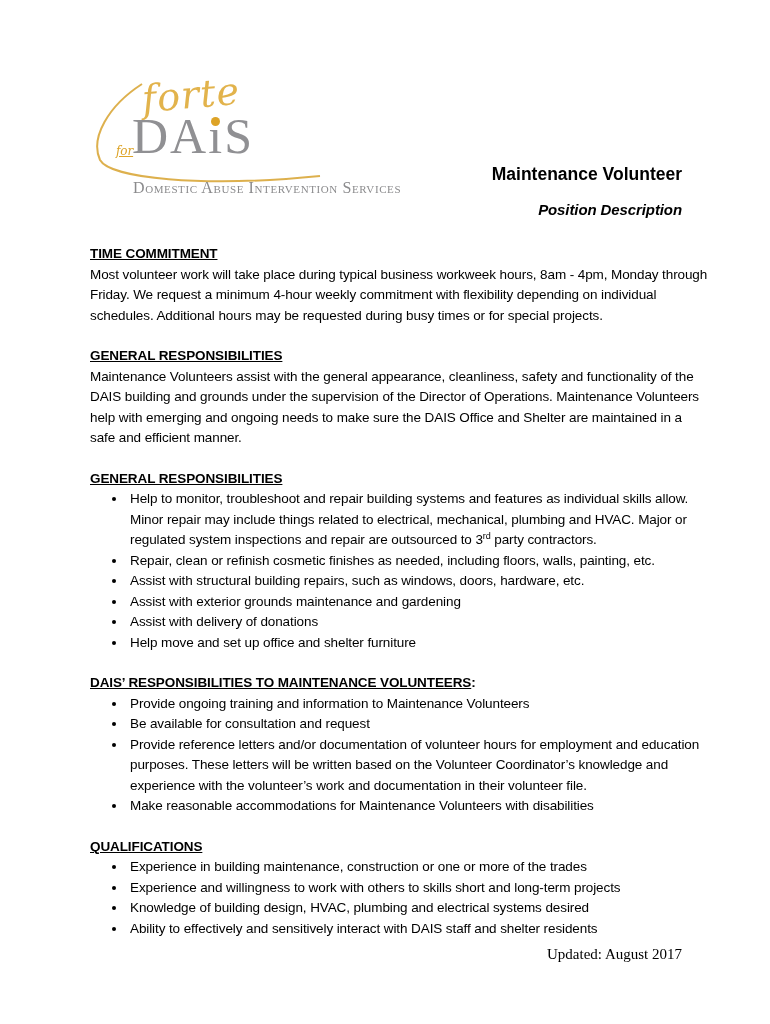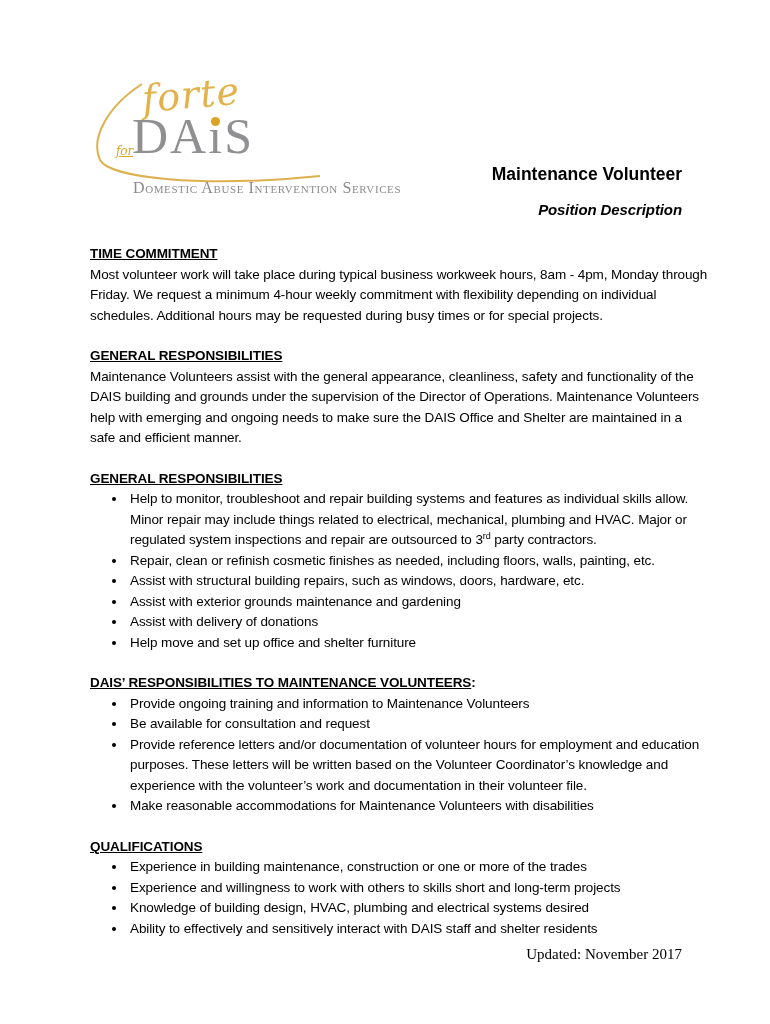--- a/index.html
+++ b/index.html
@@ -142,16 +142,16 @@
     <p class="heading-line"><span class="hd">QUALIFICATIONS</span></p>
     <ul class="bullets">
       <li>Experience in building maintenance, construction or one or more of the trades</li>
       <li>Experience and willingness to work with others to skills short and long-term projects</li>
       <li>Knowledge of building design, HVAC, plumbing and electrical systems desired</li>
       <li>Ability to effectively and sensitively interact with DAIS staff and shelter residents</li>
     </ul>
   </section>
 
   <footer class="footer">
-    <span>Updated: November 2017</span>
+    <span>Updated: August 2017</span>
   </footer>
 
 </div>
 
 </body></html>

